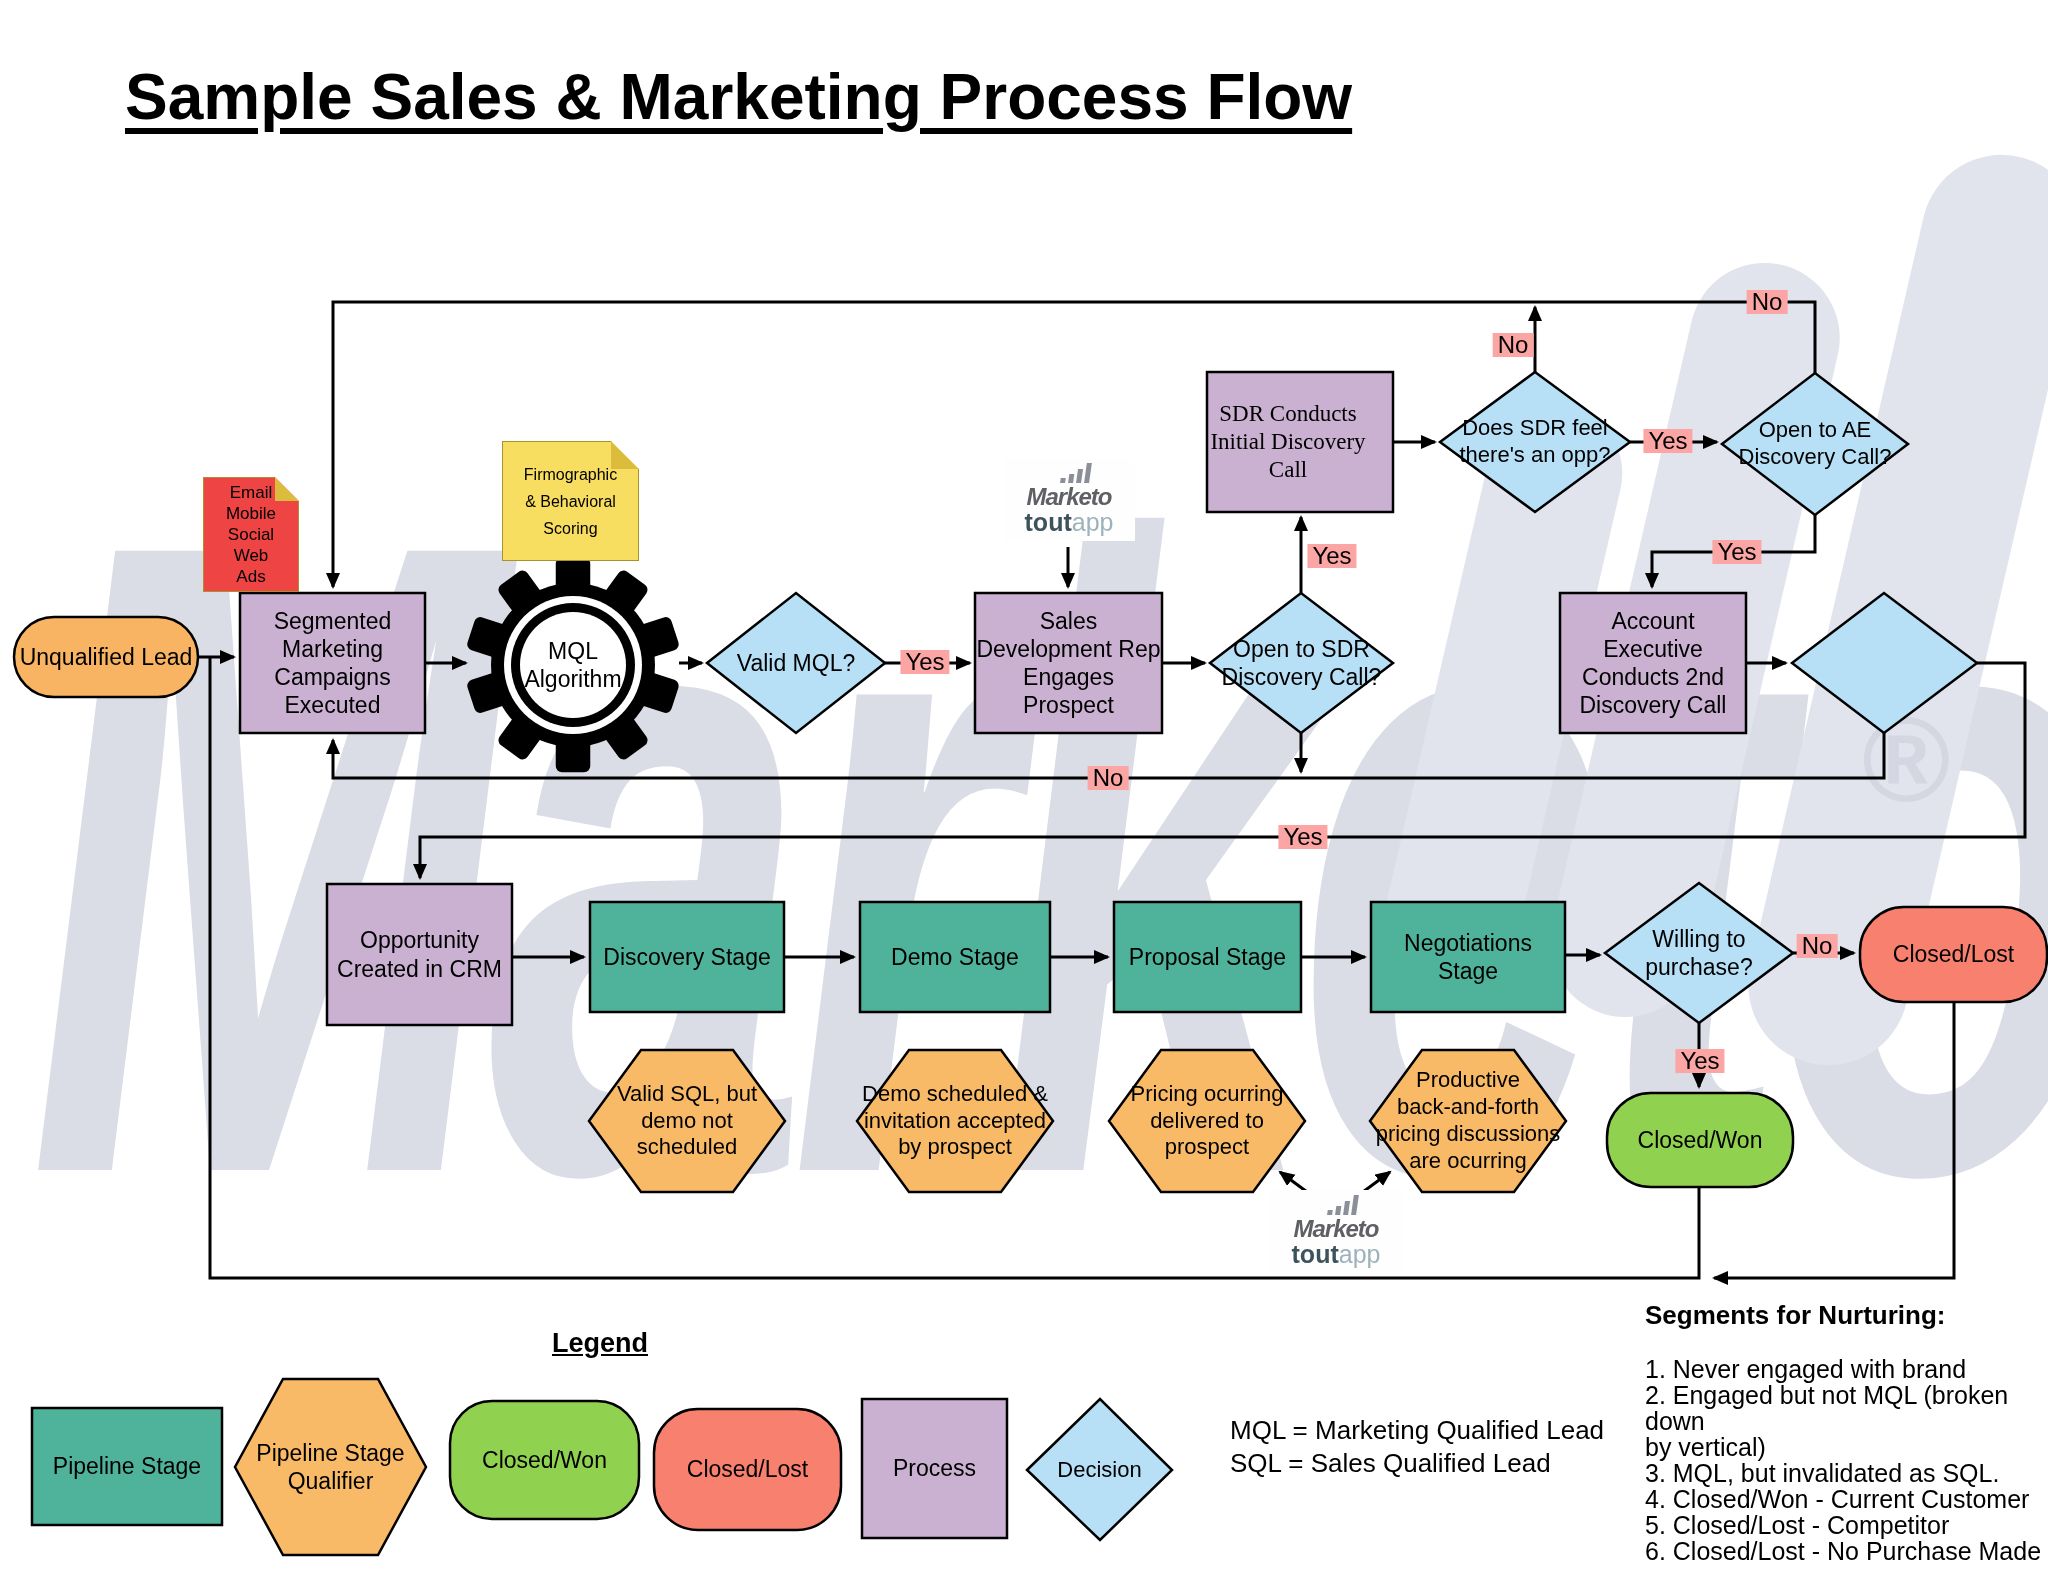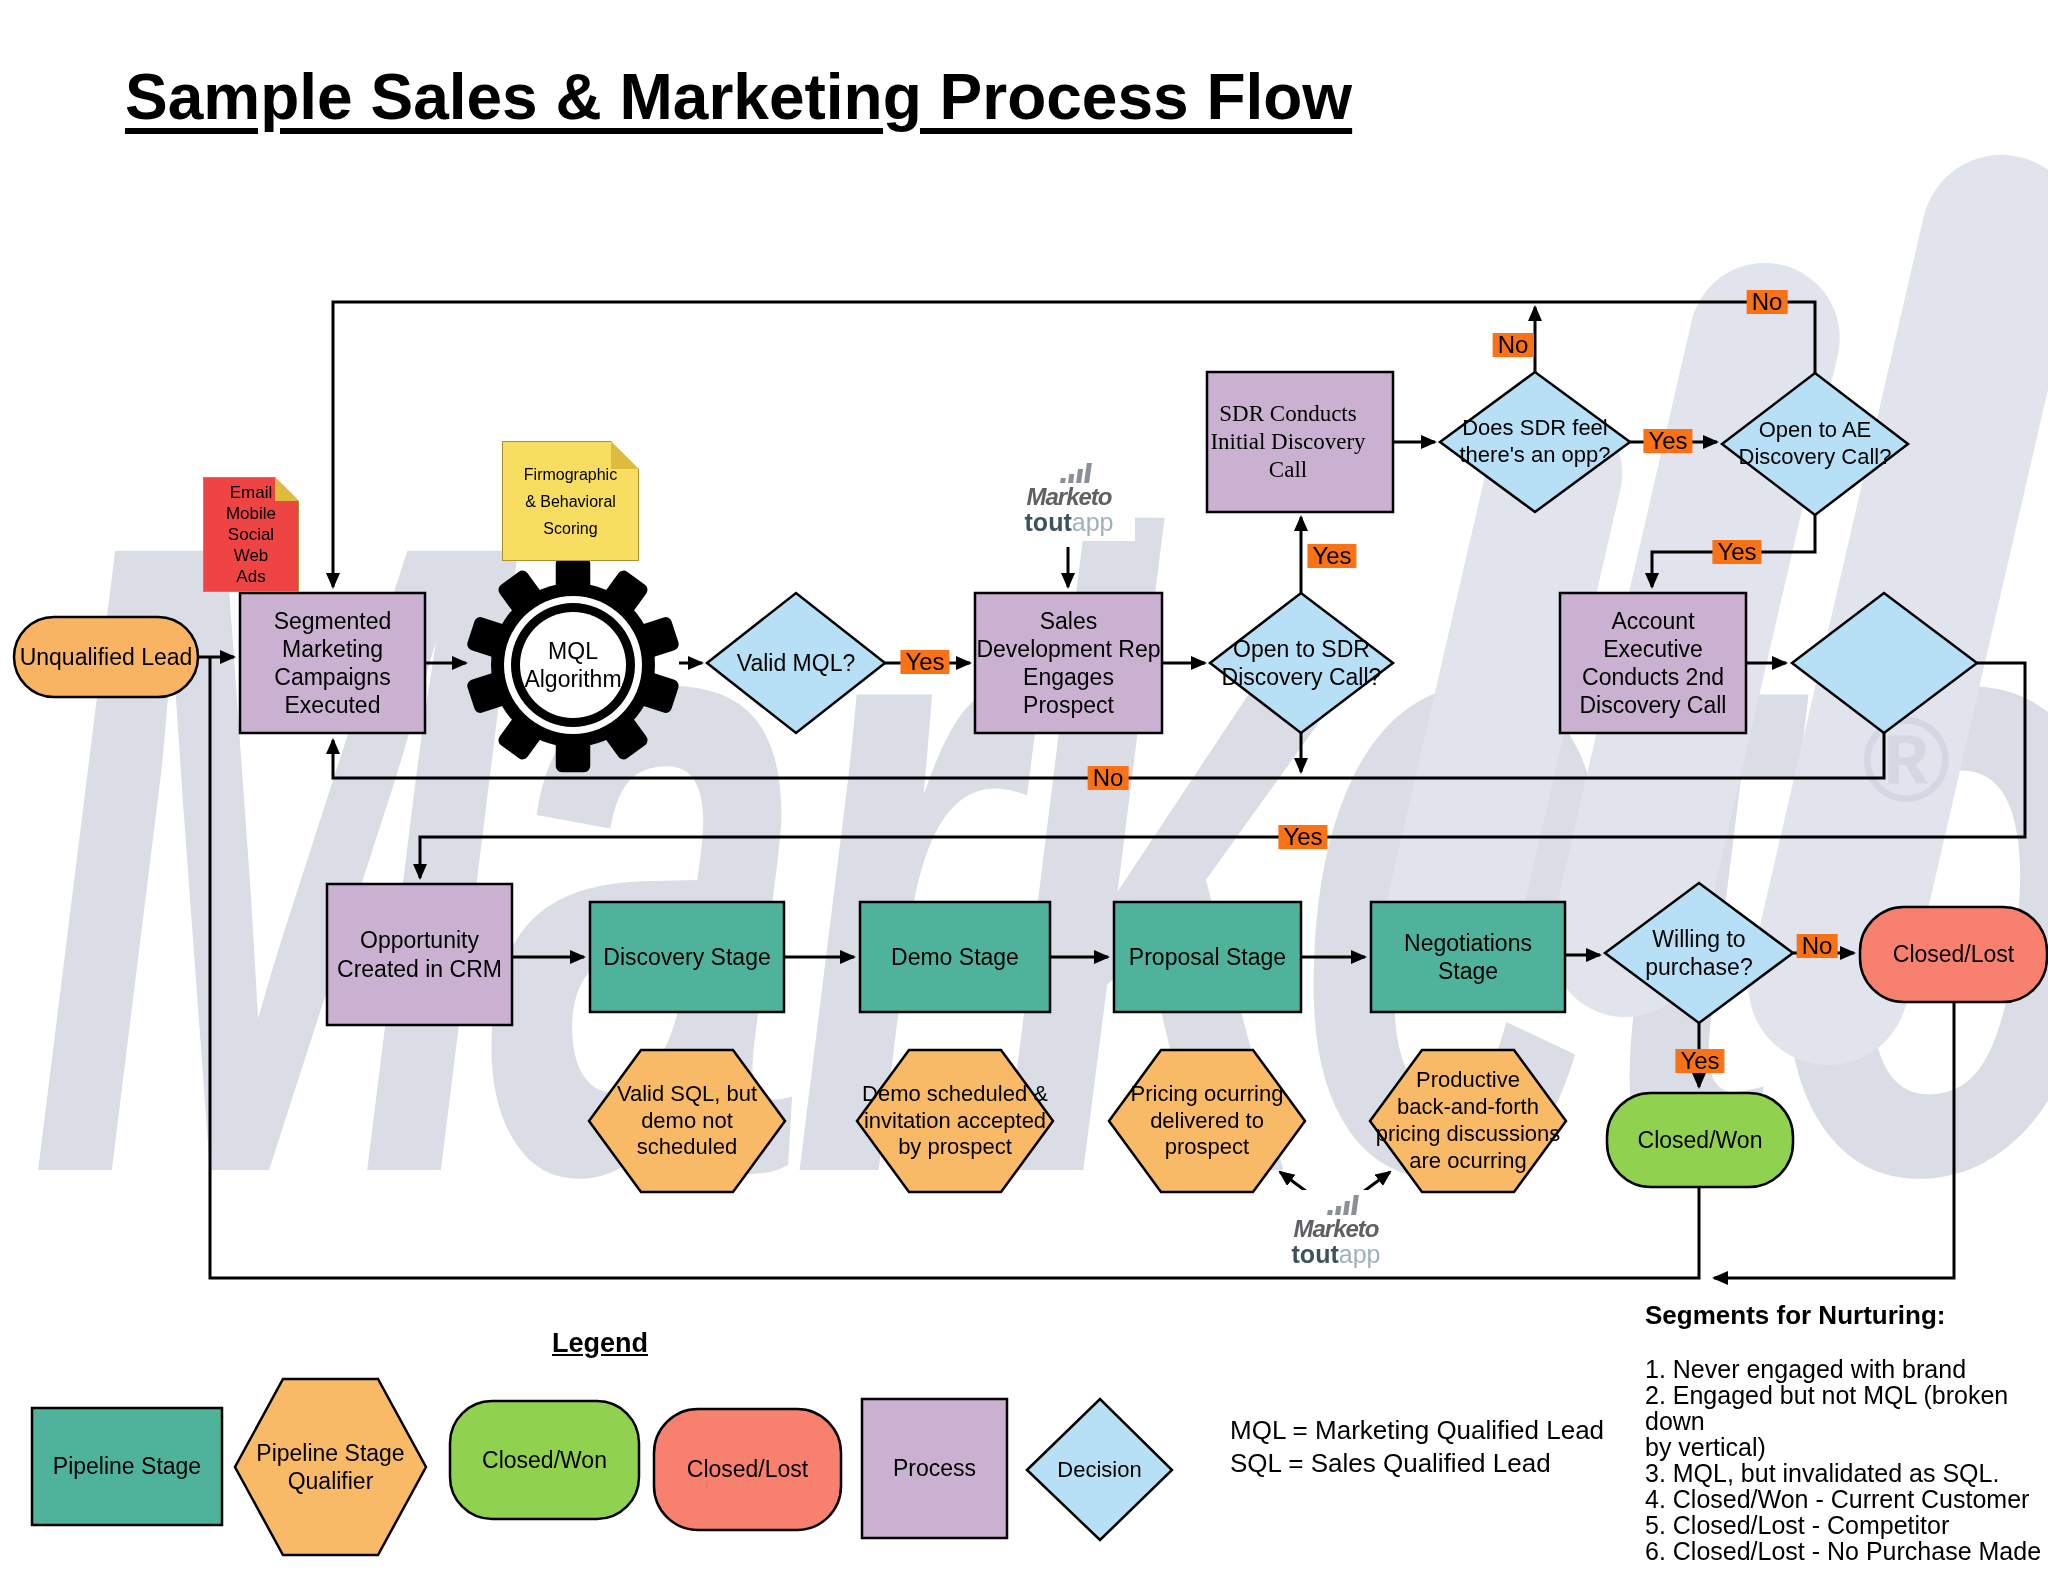--- a/index.html
+++ b/index.html
@@ -13,21 +13,21 @@
   .wm-reg{position:absolute;left:1862px;top:690px;font-size:120px;font-weight:bold;z-index:0;}
   
   #vec{position:absolute;left:0;top:0;z-index:1;}
   #vec path.edge{fill:none;stroke:#000;stroke-width:3px;}
   #vec rect,#vec polygon{stroke:#000;stroke-width:2.5px;}
   #vec .gear-part{stroke:none;}
   
   .txt{position:absolute;display:flex;align-items:center;justify-content:center;
        text-align:center;white-space:pre-line;z-index:2;line-height:1.22;}
   .f23{font-size:23px;} .f22{font-size:22px;}
-  .lbl{position:absolute;transform:translate(-50%,-50%);background:#f97316;padding:0 5px;
+  .lbl{position:absolute;transform:translate(-50%,-50%);background:#fca5a5;padding:0 5px;
        font-size:24px;z-index:3;line-height:1;}
   .page-title{position:absolute;left:125px;top:60px;width:1320px;text-align:left;
        font-size:64px;font-weight:bold;text-decoration:underline;
        text-underline-offset:9px;z-index:2;}
   
   .note{position:absolute;z-index:2;border:1px solid #a8922f;}
   .note .fold{position:absolute;top:-1px;right:-1px;}
   .note .note-text{position:absolute;inset:0;display:flex;align-items:center;justify-content:center;
        text-align:center;white-space:pre-line;}
   

